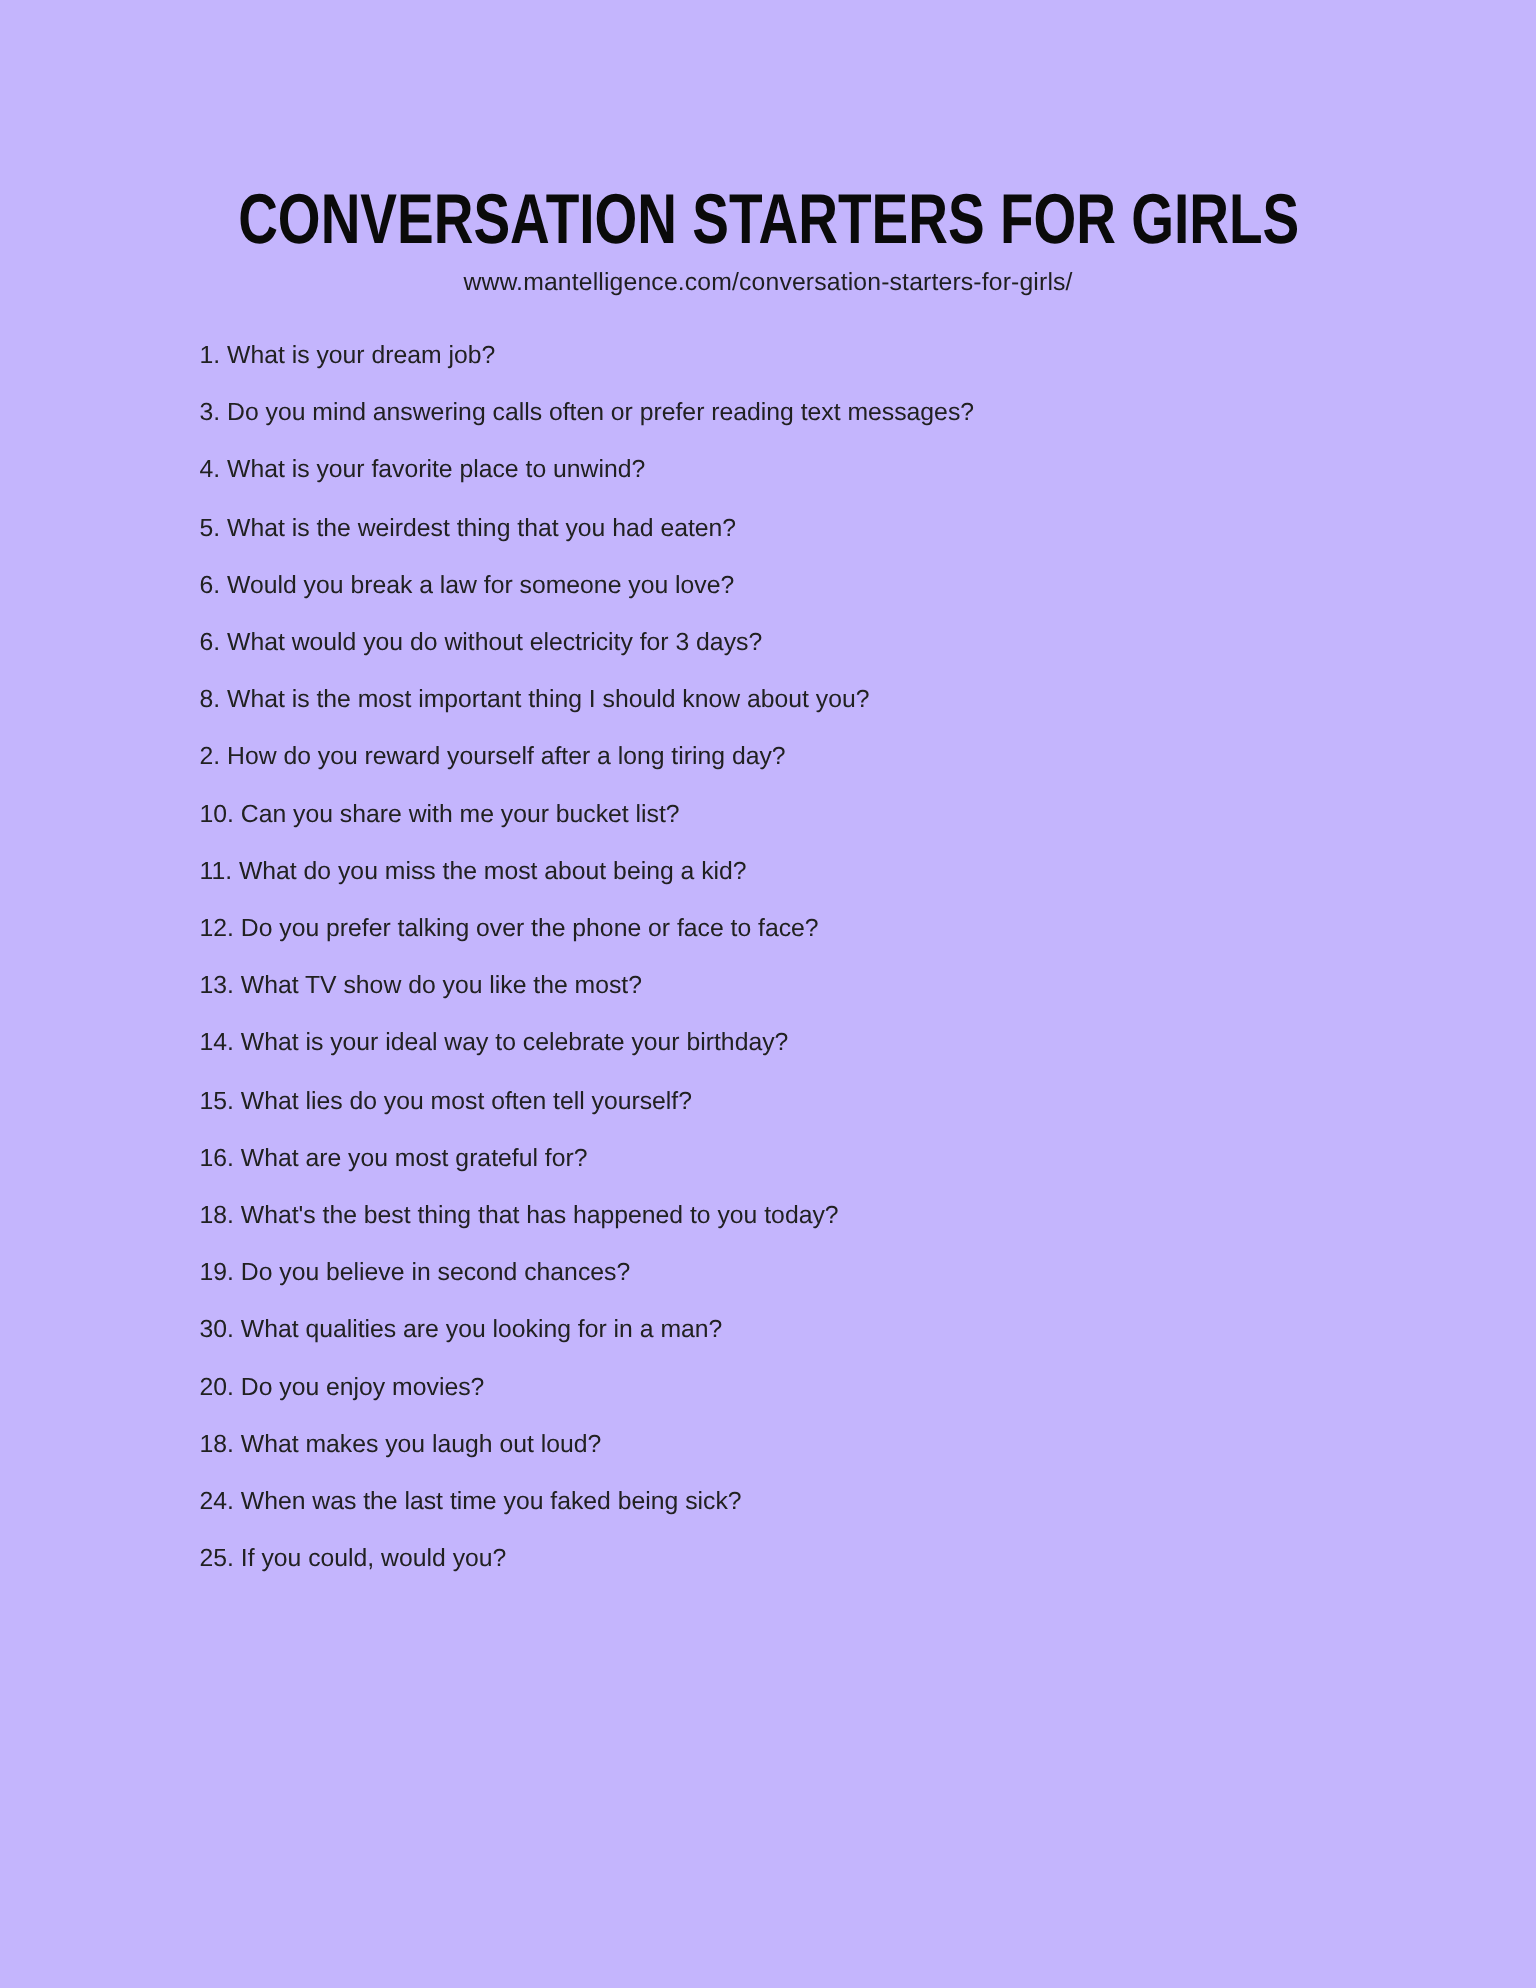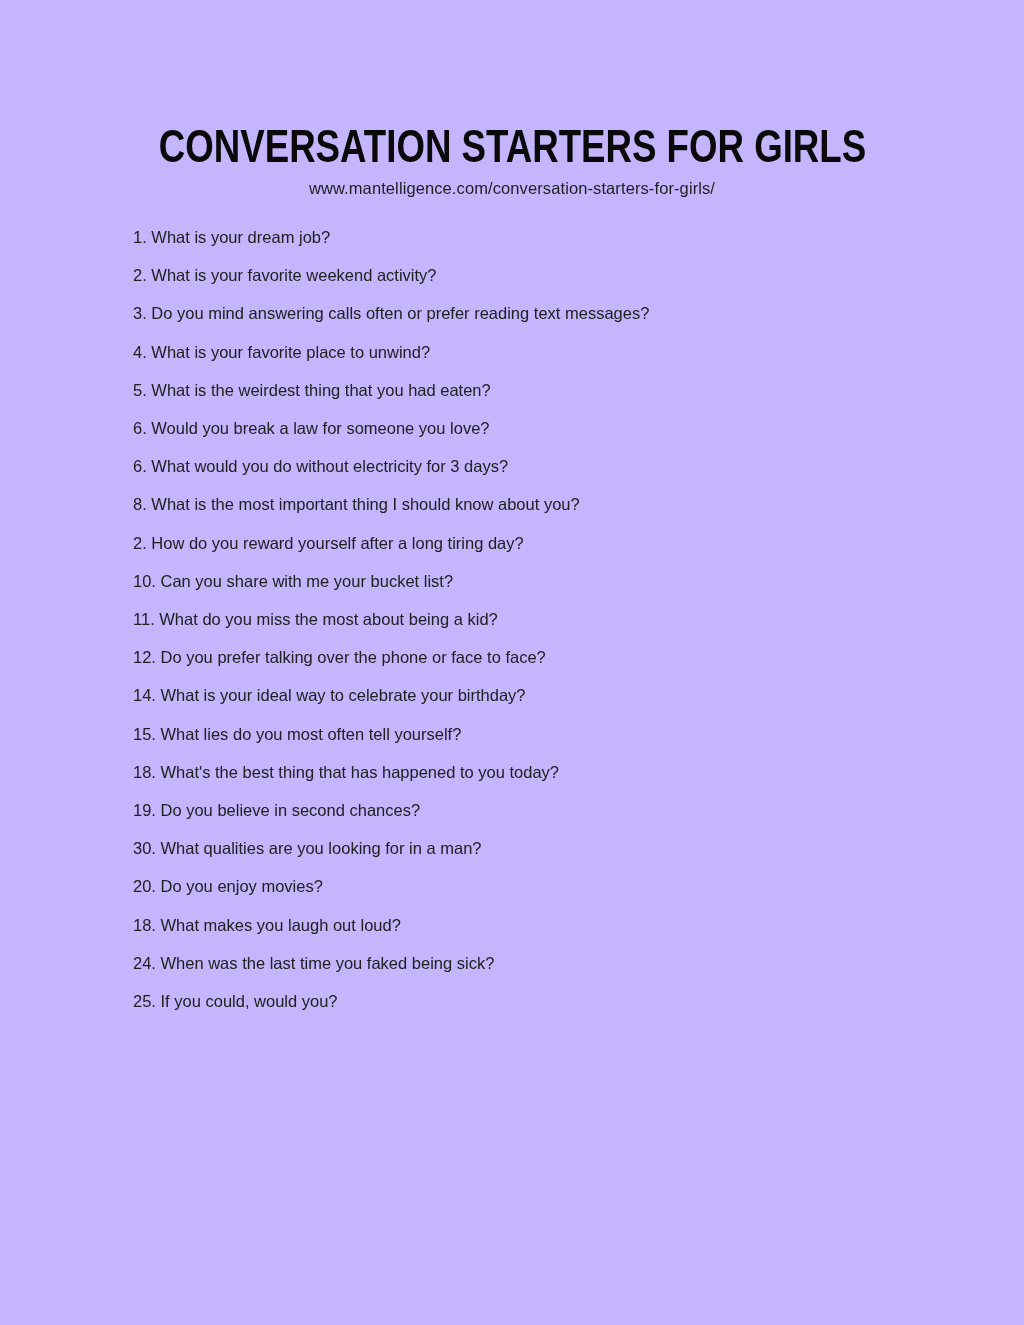--- a/index.html
+++ b/index.html
@@ -63,21 +63,20 @@
 <div class="page">
 
   <div class="header">
     <h1 class="doc-title">CONVERSATION STARTERS FOR GIRLS</h1>
     <p class="doc-url">www.mantelligence.com/conversation-starters-for-girls/</p>
   </div>
 
   <div class="question-list">
     <p class="question">1. What is your dream job?</p>
 
-    <p class="question">2. What is your favorite weekend activity?</p>
 
     <p class="question">3. Do you mind answering calls often or prefer reading text messages?</p>
 
     <p class="question">4. What is your favorite place to unwind?</p>
 
     <p class="question">5. What is the weirdest thing that you had eaten?</p>
 
     <p class="question">6. Would you break a law for someone you love?</p>
 
     <p class="question">6. What would you do without electricity for 3 days?</p>
@@ -85,25 +84,27 @@
     <p class="question">8. What is the most important thing I should know about you?</p>
 
     <p class="question">2. How do you reward yourself after a long tiring day?</p>
 
     <p class="question">10. Can you share with me your bucket list?</p>
 
     <p class="question">11. What do you miss the most about being a kid?</p>
 
     <p class="question">12. Do you prefer talking over the phone or face to face?</p>
 
+    <p class="question">13. What TV show do you like the most?</p>
 
     <p class="question">14. What is your ideal way to celebrate your birthday?</p>
 
     <p class="question">15. What lies do you most often tell yourself?</p>
 
+    <p class="question">16. What are you most grateful for?</p>
 
 
     <p class="question">18. What's the best thing that has happened to you today?</p>
 
     <p class="question">19. Do you believe in second chances?</p>
 
     <p class="question">30. What qualities are you looking for in a man?</p>
 
 
     <p class="question">20. Do you enjoy movies?</p>

